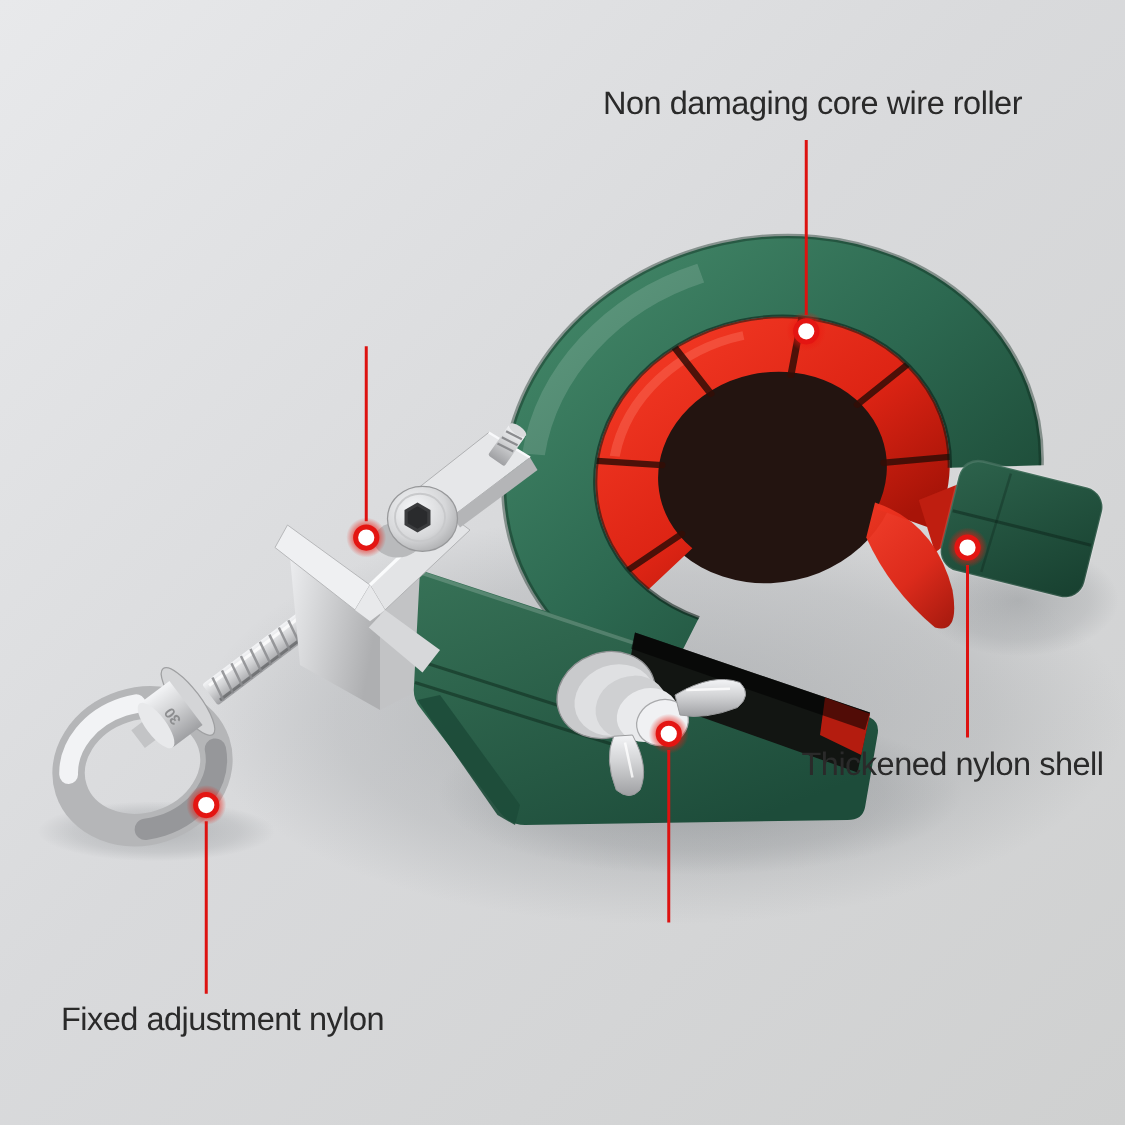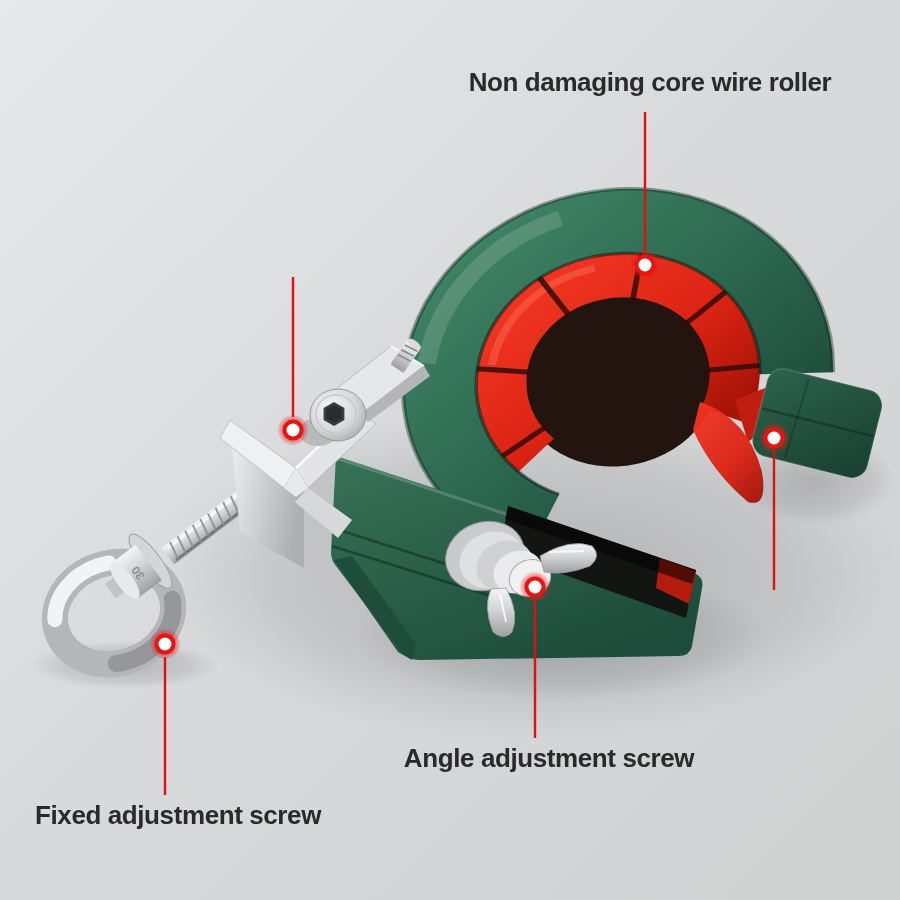--- a/index.html
+++ b/index.html
@@ -4,21 +4,21 @@
 <style>
   html,body{margin:0;padding:0;}
   .stage{
     position:relative;width:900px;height:900px;overflow:hidden;
     background:linear-gradient(135deg,#e8e9eb 0%,#d9dadc 45%,#cfd0d0 100%);
     font-family:"Liberation Sans", sans-serif;
   }
   .stage svg{position:absolute;inset:0;display:block;}
   .callout-label{
     position:absolute;transform:translateX(-50%);
-    font-size:26px;font-weight:700;letter-spacing:-0.4px;
+    font-size:26px;font-weight:400;letter-spacing:-0.4px;
     color:#2a2a2a;white-space:nowrap;line-height:1.1;
   }
 </style>
 </head>
 <body>
 
 <div class="stage">
 
   <svg viewBox="0 0 900 900" width="900" height="900" aria-hidden="true">
     <defs>
@@ -226,16 +226,16 @@
           <circle cx="535" cy="587" r="8.5" fill="#ffffff" stroke="#e41512" stroke-width="4"></circle>
         </g>
       <g>
           <circle cx="165" cy="644" r="16" fill="url(#dotHalo)"></circle>
           <circle cx="165" cy="644" r="8.5" fill="#ffffff" stroke="#e41512" stroke-width="4"></circle>
         </g>
     </g>
   </svg>
 
   <div class="callout-label" style="left:650px;top:68px">Non damaging core wire roller</div>
-  <div class="callout-label" style="left:549px;top:744px">Angle adjustment screw</div>
-  <div class="callout-label" style="left:178px;top:801px">Fixed adjustment screw</div>
+  <div class="callout-label" style="left:762px;top:597px">Thickened nylon shell</div>
+  <div class="callout-label" style="left:178px;top:801px">Fixed adjustment nylon</div>
 
 </div>
 
 </body></html>

